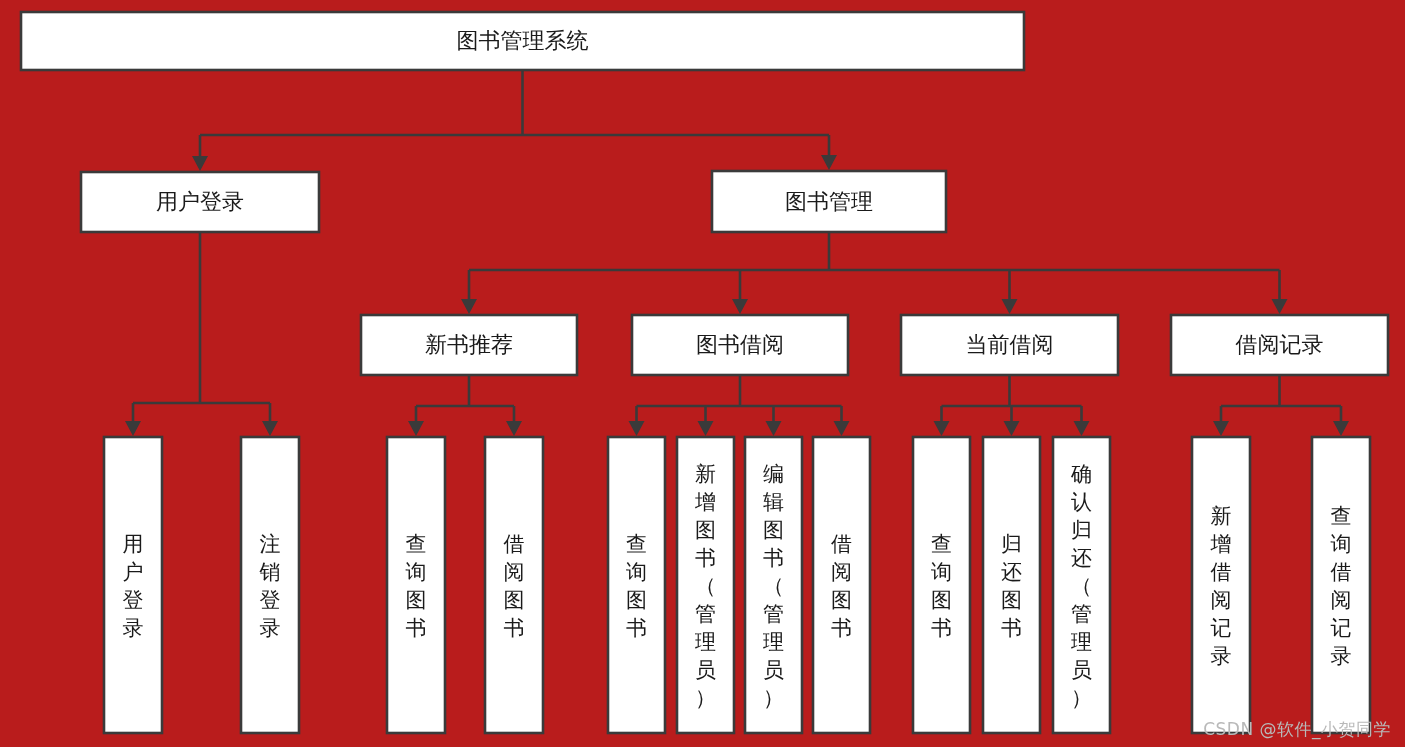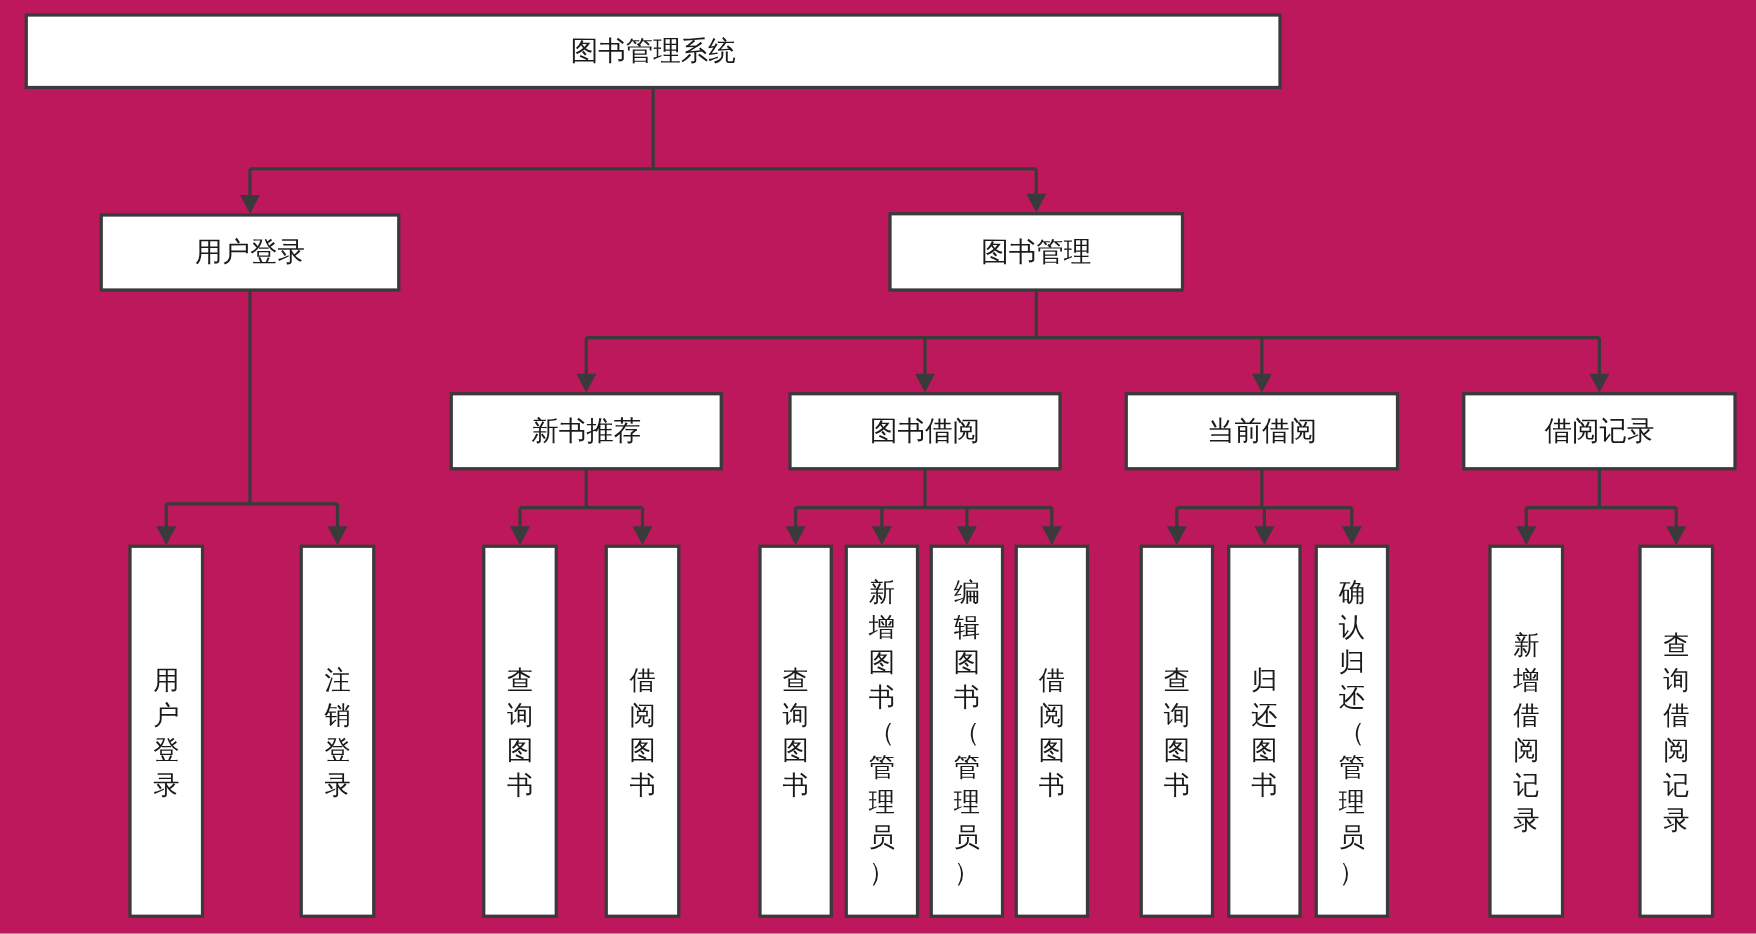--- a/index.html
+++ b/index.html
@@ -8,21 +8,21 @@
     padding: 0;
     background: #ffffff;
   }
   body {
     font-family: "DejaVu Sans", "Liberation Sans", sans-serif;
   }
   #diagram-root {
     position: relative;
     width: 1405px;
     height: 747px;
-    background: #be185d;
+    background: #b91c1c;
     overflow: hidden;
   }
   svg#flow-svg {
     position: absolute;
     left: 0;
     top: 0;
     width: 1405px;
     height: 747px;
   }
   .node-box {
@@ -214,13 +214,14 @@
         <g>
           <rect x="1192" y="437" width="58" height="296" class="node-box"></rect>
           <text x="1221" y="522.84" class="node-label-v"><tspan x="1221" dy="0">新</tspan><tspan x="1221" dy="28">增</tspan><tspan x="1221" dy="28">借</tspan><tspan x="1221" dy="28">阅</tspan><tspan x="1221" dy="28">记</tspan><tspan x="1221" dy="28">录</tspan></text>
         </g>
         <g>
           <rect x="1312" y="437" width="58" height="296" class="node-box"></rect>
           <text x="1341" y="522.84" class="node-label-v"><tspan x="1341" dy="0">查</tspan><tspan x="1341" dy="28">询</tspan><tspan x="1341" dy="28">借</tspan><tspan x="1341" dy="28">阅</tspan><tspan x="1341" dy="28">记</tspan><tspan x="1341" dy="28">录</tspan></text>
         </g>
       </g>
   </svg>
+  <div class="watermark-text">CSDN @软件_小贺同学</div>
 </div>
 
 </body></html>

